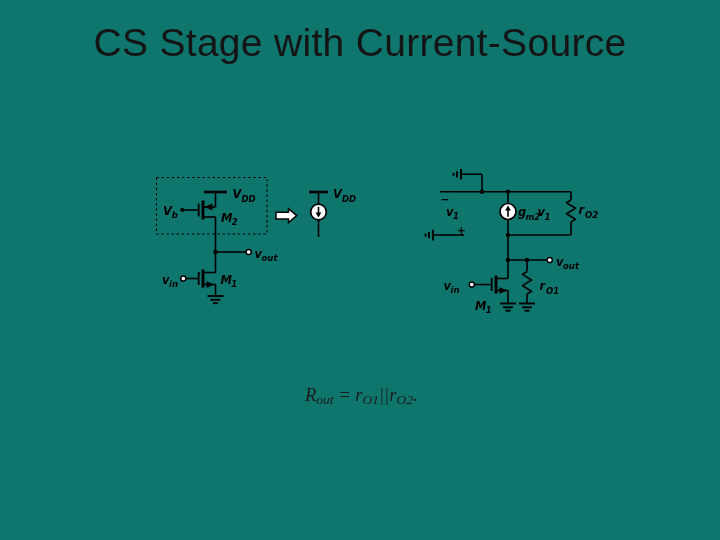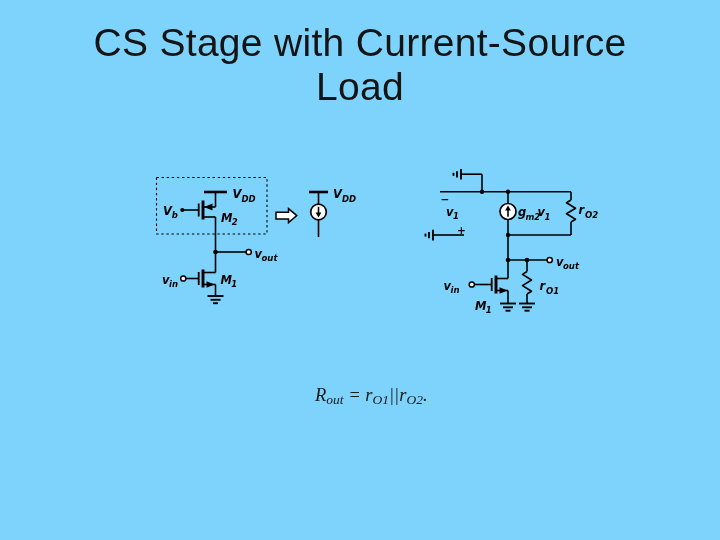--- a/index.html
+++ b/index.html
@@ -1,17 +1,17 @@
 <!DOCTYPE html>
 <html><head>
 <meta charset="utf-8">
 <style>
   html,body { margin:0; padding:0; background:#ffffff; }
   .slide {
-    position:relative; width:720px; height:540px; background:#7dd3fc;
+    position:relative; width:720px; height:540px; background:#0f766e;
     overflow:hidden; font-family:"Liberation Sans", sans-serif;
   }
   .title {
     position:absolute; top:21px; left:0; width:720px;
     text-align:center; color:#141414;
     font-family:"Liberation Sans", sans-serif;
     font-size:39px; line-height:44px; font-weight:400; letter-spacing:0.3px;
   }
   .circuits { position:absolute; top:0; left:0; }
   
@@ -35,21 +35,20 @@
   }
   .eq .s { font-size:13.5px; font-style:italic; position:relative; top:3px; }
 </style>
 </head>
 <body>
 
 <div class="slide">
 
   <div class="title">
     <div>CS Stage with Current-Source</div>
-    <div>Load</div>
   </div>
 
   <svg class="circuits" width="720" height="540" viewBox="0 0 720 540">
 
     <g>
       <rect class="dashedbox" x="156.5" y="177.5" width="110.5" height="56.5"></rect>
 
       <g>
         <line class="thick" x1="204" y1="192" x2="227" y2="192"></line>
         <line class="w" x1="215.5" y1="192" x2="215.5" y2="207"></line>
@@ -204,17 +203,17 @@
       </g>
       <g>
         <line class="gbar" x1="519" y1="303.5" x2="535" y2="303.5"></line>
         <line class="gbar" x1="522" y1="307.3" x2="532" y2="307.3"></line>
         <line class="gbar" x1="524.5" y1="310.7" x2="529.5" y2="310.7"></line>
       </g>
     </g>
   </svg>
 
 
-  <div class="eq" style="left:315px; top:385px;">
+  <div class="eq" style="left:305px; top:385px;">
     <span>R</span><span class="s">out</span><span> = </span><span>r</span><span class="s">O1</span><span>||</span><span>r</span><span class="s">O2</span><span>.</span>
   </div>
 
 </div>
 
 </body></html>

